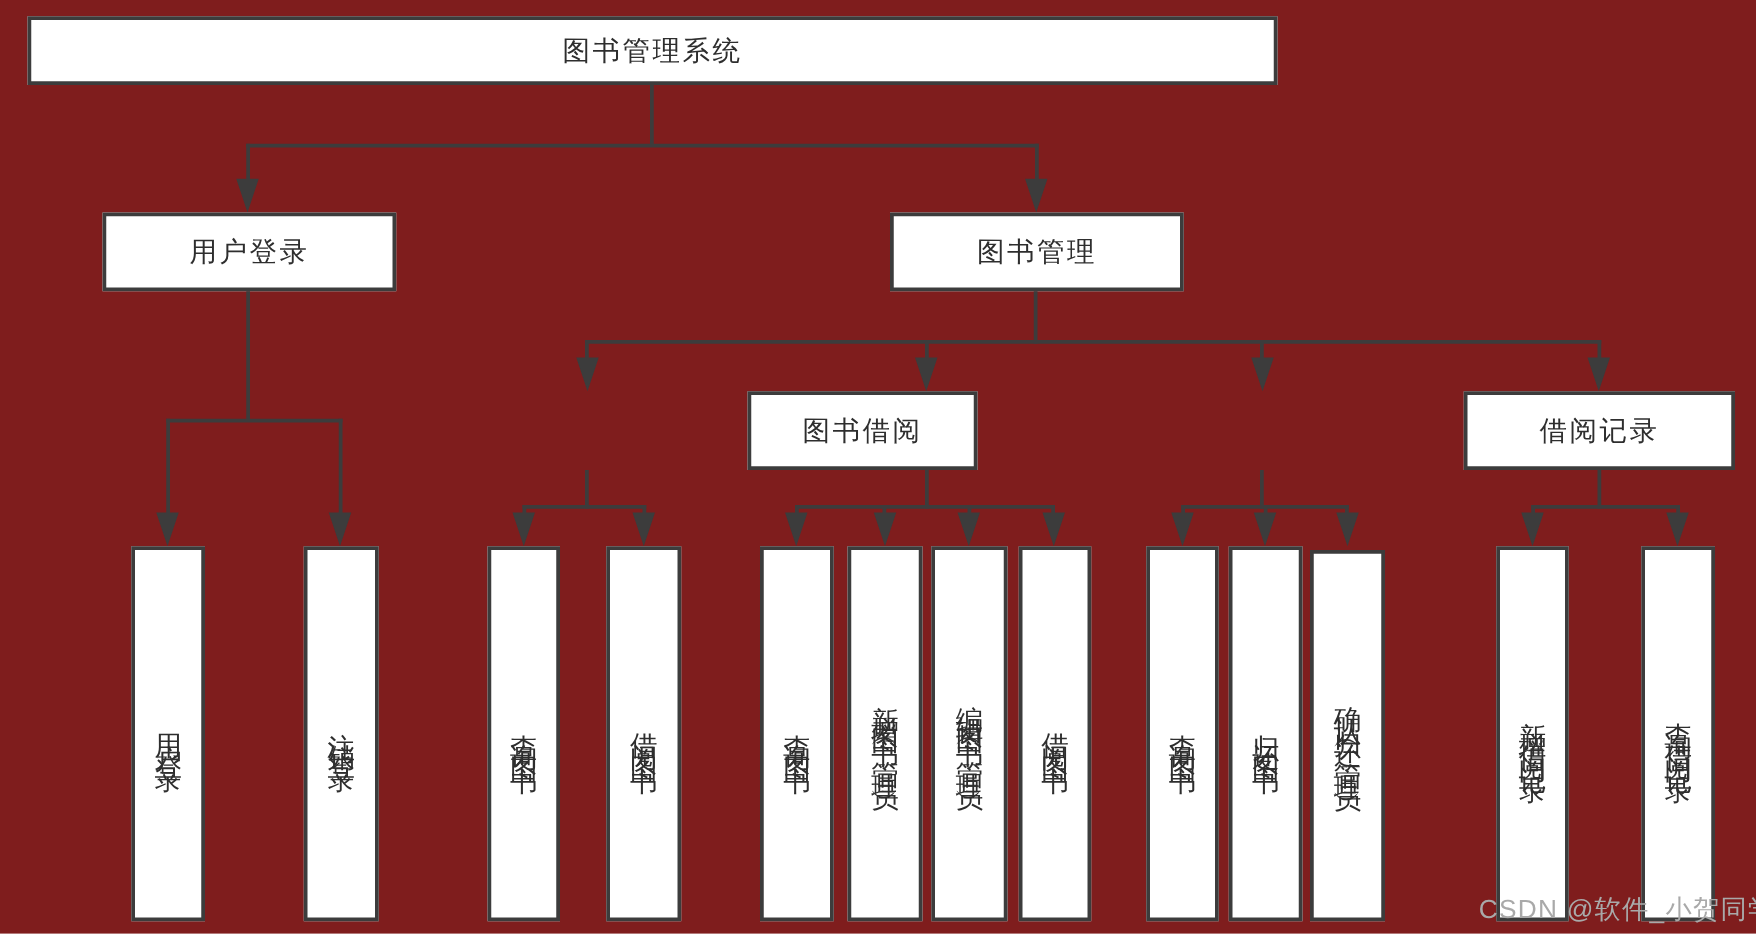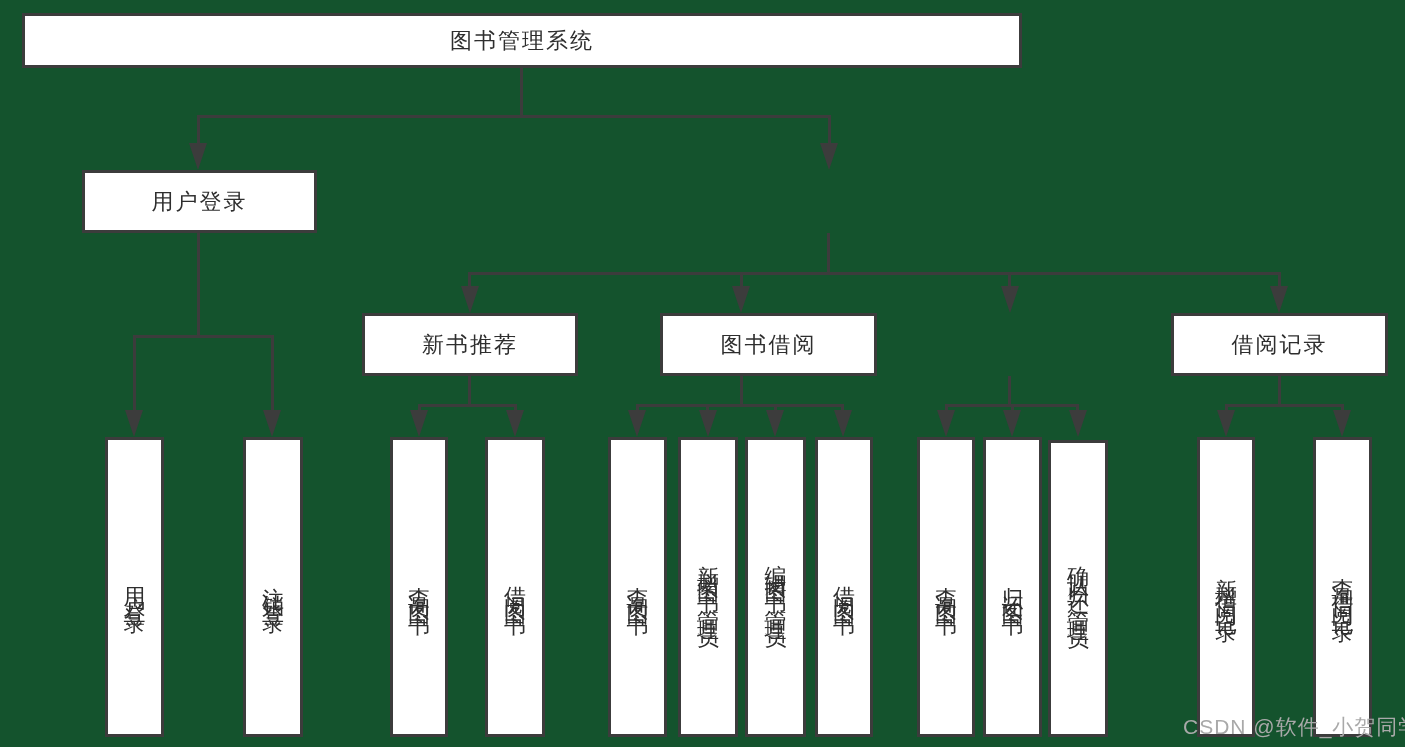--- a/index.html
+++ b/index.html
@@ -1,20 +1,20 @@
 <!DOCTYPE html>
 <html><head>
 <meta charset="utf-8">
 <style>
   html, body { margin: 0; padding: 0; background: #ffffff; }
   .canvas {
     position: relative;
     width: 1405px;
     height: 747px;
-    background: #14532d;
+    background: #7f1d1d;
     font-family: "Liberation Sans", "DejaVu Sans", sans-serif;
     overflow: hidden;
   }
   .node {
     position: absolute;
     box-sizing: border-box;
     border: 3px solid #3c3c3c;
     background: #ffffff;
     display: flex;
     align-items: center;
@@ -73,43 +73,43 @@
   <div class="v" style="left:520px; top:68px; height:49px;"></div>
   <div class="h" style="left:197px; top:115px; width:634px;"></div>
   <div class="v" style="left:197px; top:115px; height:31px;"></div>
   <div class="arrow" style="left:189px; top:143px;"></div>
   <div class="v" style="left:828px; top:115px; height:31px;"></div>
   <div class="arrow" style="left:820px; top:143px;"></div>
 
   <div class="node" style="left:82px; top:170px; width:235px; height:63px;">
     <span>用户登录</span>
   </div>
+  <div class="node" style="left:712px; top:170px; width:235px; height:63px;">
+    <span>图书管理</span>
+  </div>
 
   <div class="v" style="left:197px; top:233px; height:104px;"></div>
   <div class="h" style="left:133px; top:335px; width:141px;"></div>
   <div class="v" style="left:133px; top:335px; height:77px;"></div>
   <div class="arrow" style="left:125px; top:410px;"></div>
   <div class="v" style="left:271px; top:335px; height:77px;"></div>
   <div class="arrow" style="left:263px; top:410px;"></div>
 
   <div class="v" style="left:827px; top:233px; height:42px;"></div>
   <div class="h" style="left:468px; top:272px; width:813px;"></div>
   <div class="v" style="left:468px; top:272px; height:17px;"></div>
   <div class="arrow" style="left:461px; top:286px;"></div>
   <div class="v" style="left:740px; top:272px; height:17px;"></div>
   <div class="arrow" style="left:732px; top:286px;"></div>
   <div class="v" style="left:1008px; top:272px; height:17px;"></div>
   <div class="arrow" style="left:1001px; top:286px;"></div>
   <div class="v" style="left:1278px; top:272px; height:17px;"></div>
   <div class="arrow" style="left:1270px; top:286px;"></div>
 
-  <div class="node" style="left:362px; top:313px; width:216px; height:63px;">
-    <span>新书推荐</span>
-  </div>
-  <div class="node" style="left:660px; top:313px; width:217px; height:63px;">
+  <div class="node" style="left:598px; top:313px; width:184px; height:63px;">
     <span>图书借阅</span>
   </div>
   <div class="node" style="left:1171px; top:313px; width:217px; height:63px;">
     <span>借阅记录</span>
   </div>
 
   <div class="v" style="left:468px; top:376px; height:31px;"></div>
   <div class="h" style="left:418px; top:404px; width:99px;"></div>
   <div class="v" style="left:418px; top:404px; height:8px;"></div>
   <div class="arrow" style="left:410px; top:410px;"></div>

